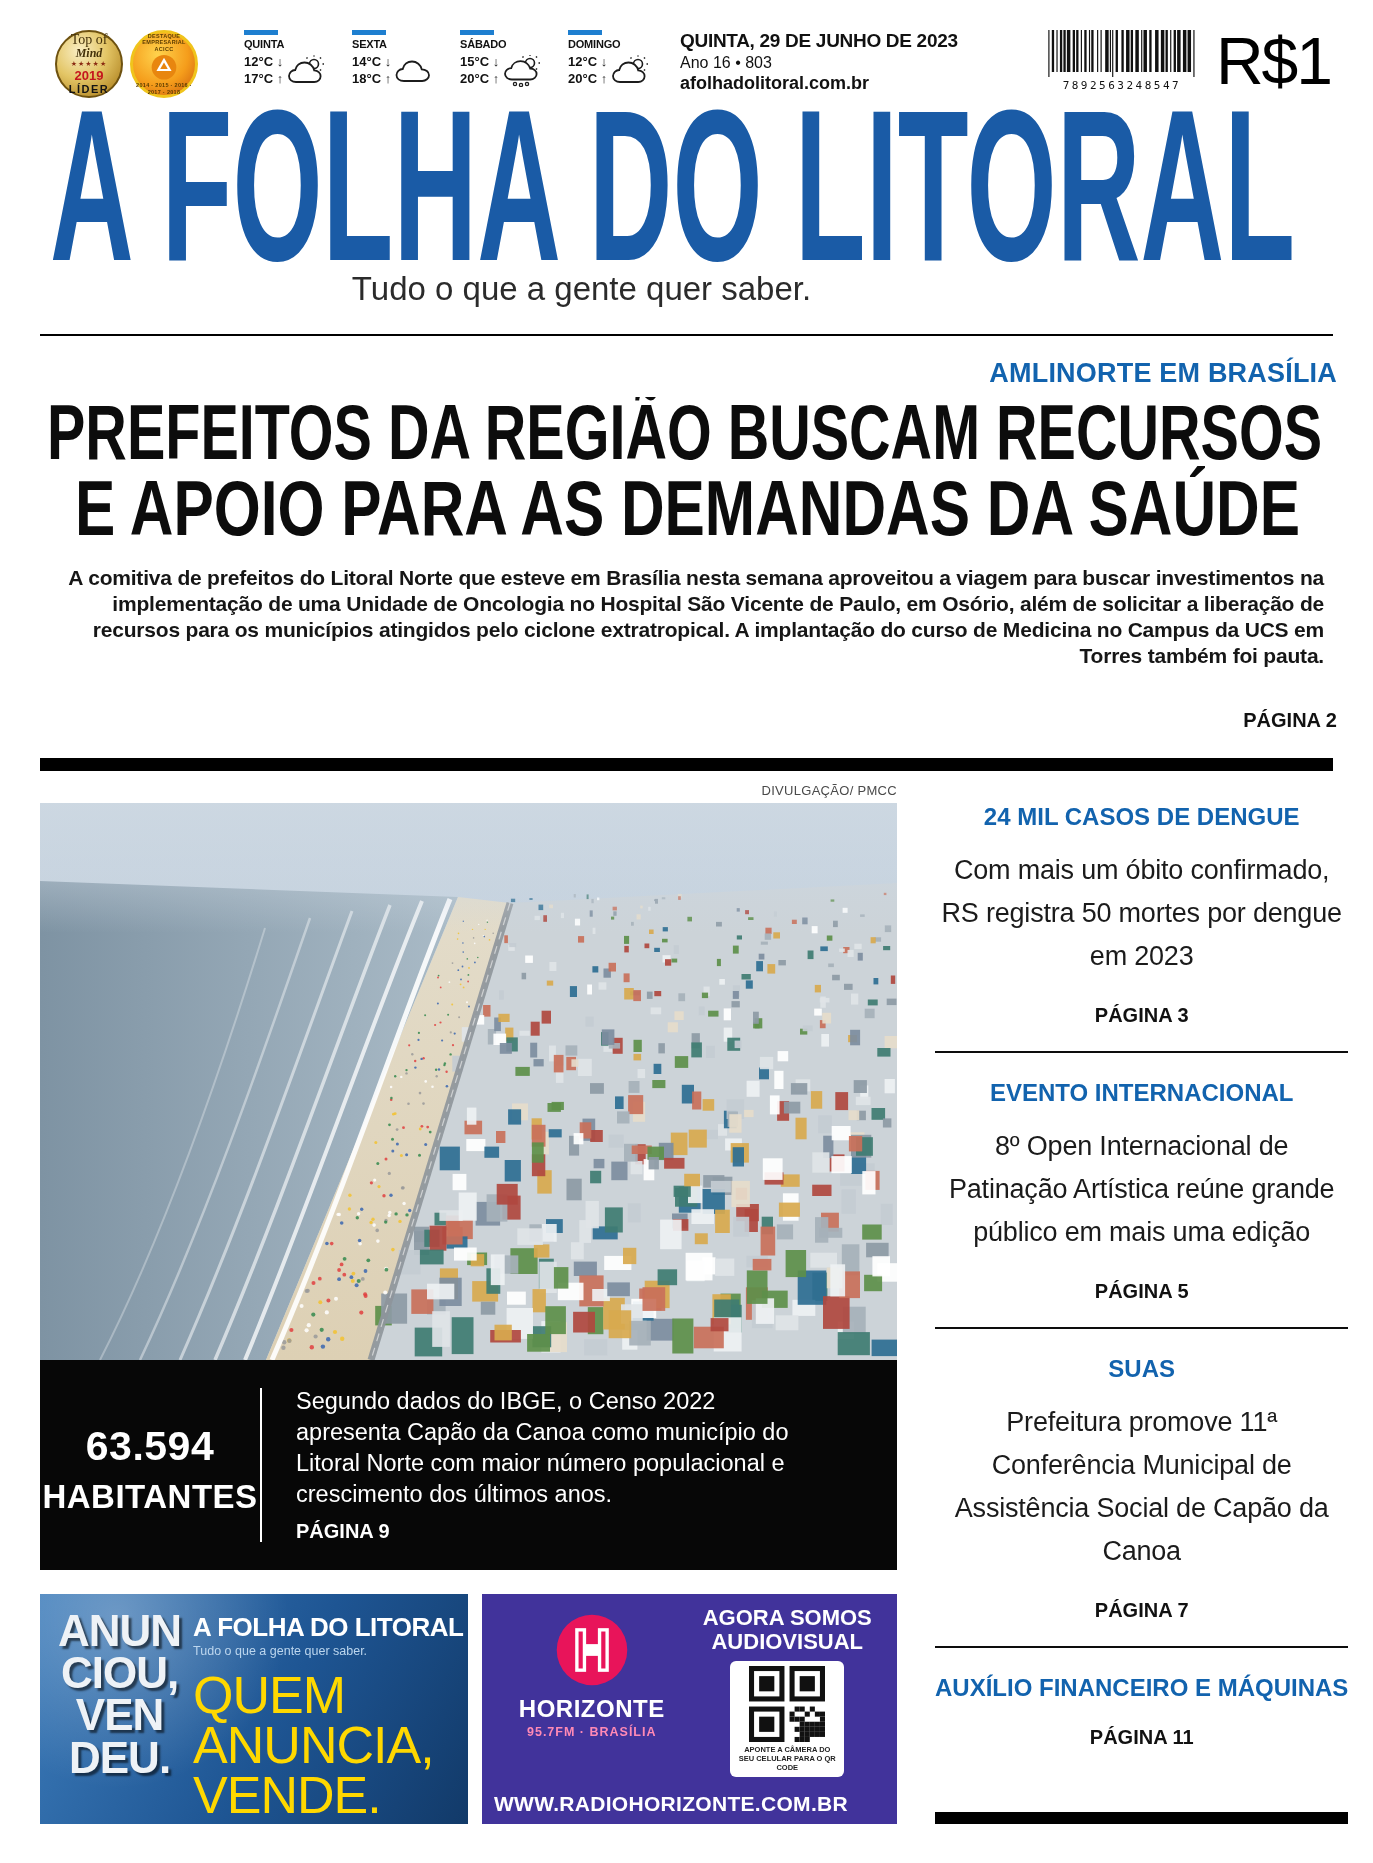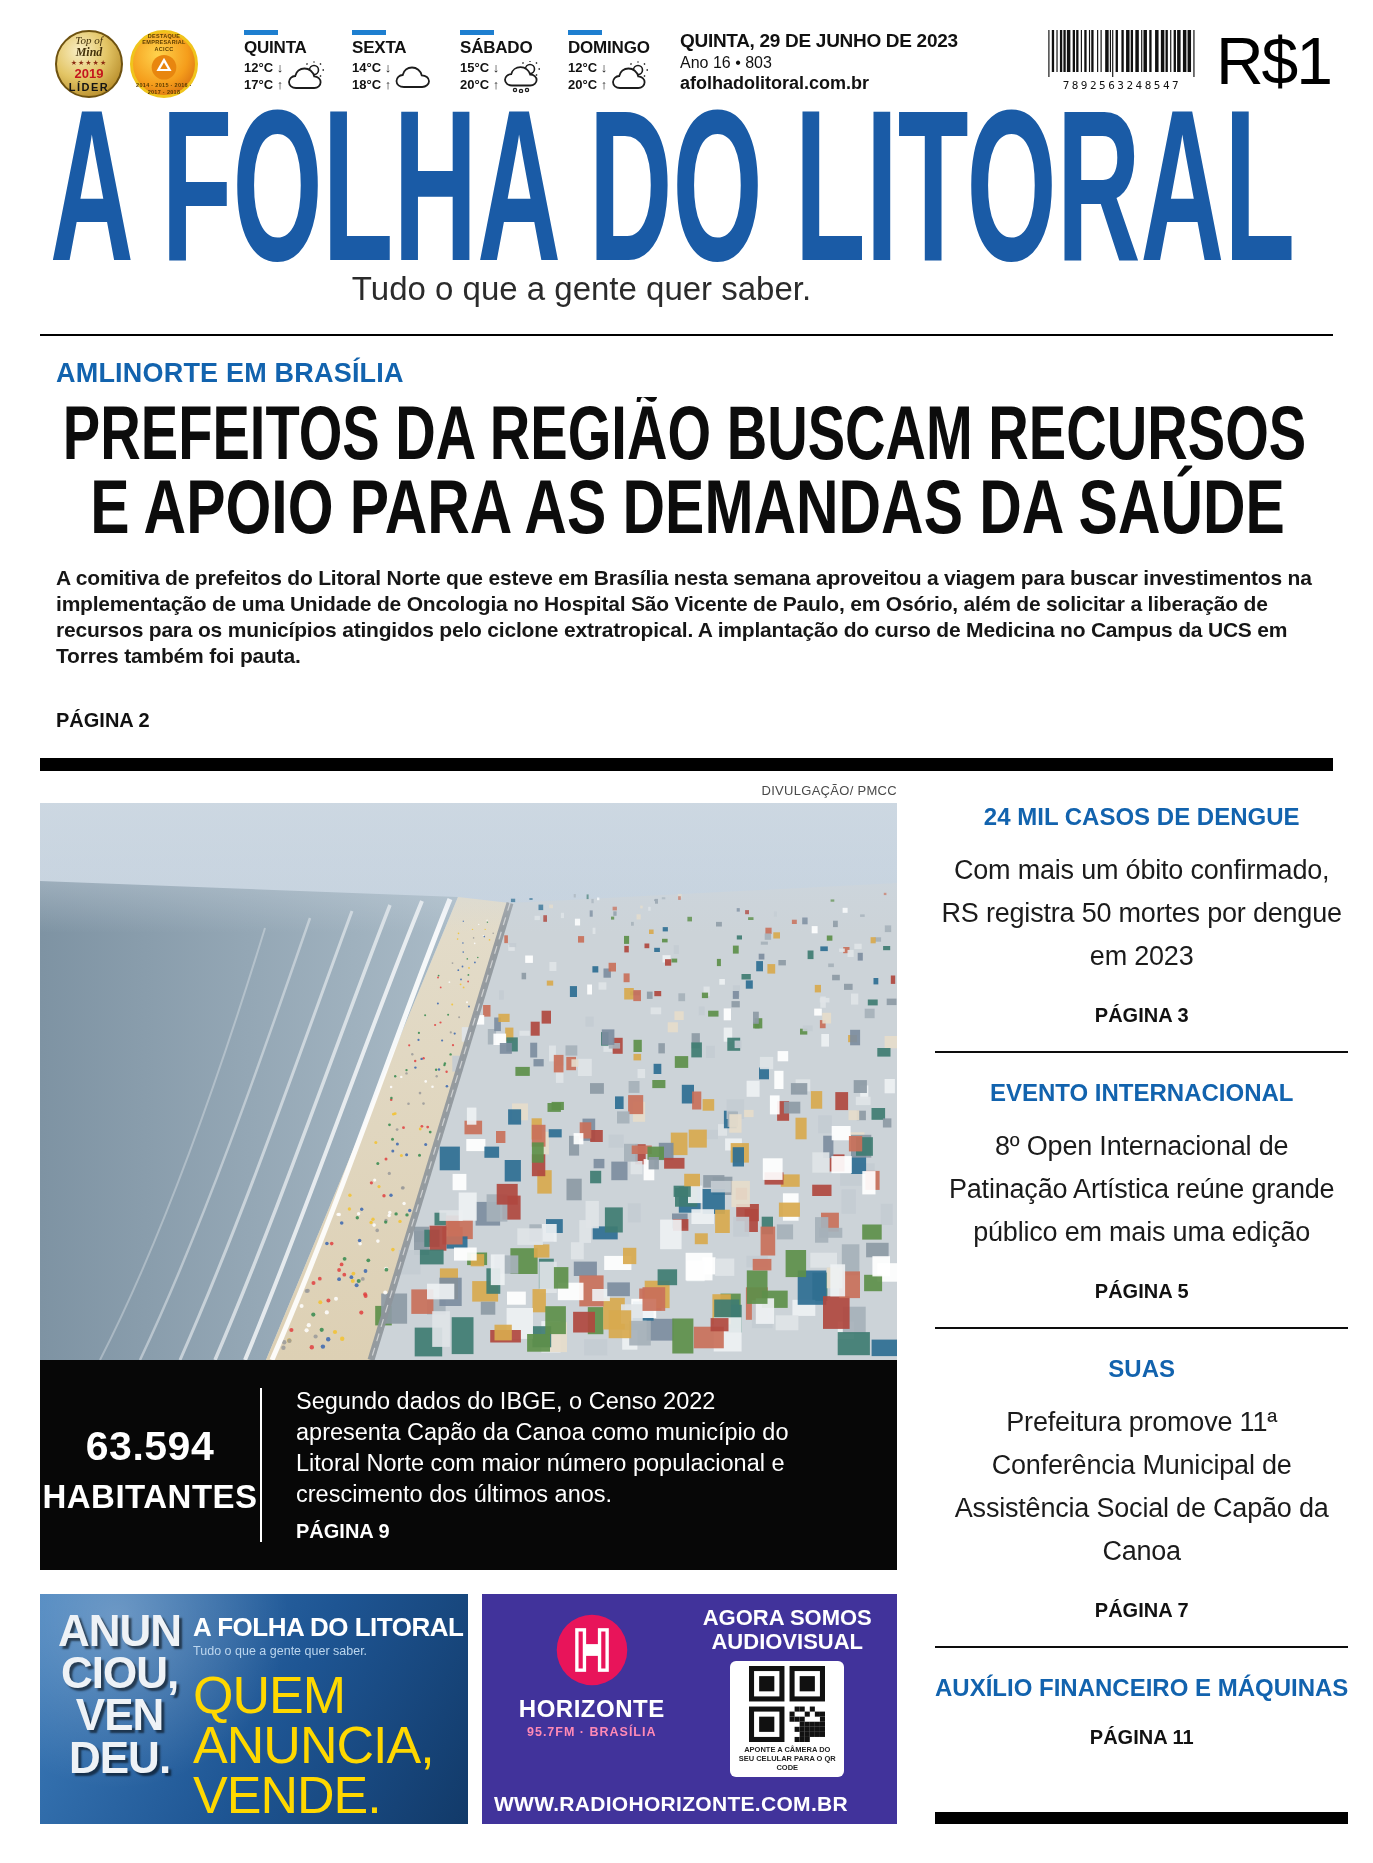--- a/index.html
+++ b/index.html
@@ -4,33 +4,33 @@
 <style>
   html,body{margin:0;padding:0;background:#fff;}
   .page{width:1373px;height:1863px;background:#fff;position:relative;overflow:hidden;
         font-family:"Liberation Sans",sans-serif;color:#111;margin:0 auto;box-sizing:border-box;}
 
   
   .topbar{display:flex;align-items:flex-start;padding:30px 42px 0 55px;height:92px;box-sizing:border-box;}
   .badges{display:flex;gap:7px;}
   .badge{width:68px;height:68px;border-radius:50%;display:flex;flex-direction:column;align-items:center;justify-content:center;text-align:center;box-sizing:border-box;}
   .badge-gold{background:radial-gradient(circle at 35% 30%,#f9eec4,#e3c565 45%,#b98f2d 80%,#8a6616);border:2px solid #6e5210;font-family:"Liberation Serif",serif;}
-  .b-top{font-style:italic;font-size:11px;color:#43310a;line-height:1;}
+  .b-top{font-size:14px;color:#43310a;line-height:1;}
   .b-mind{font-style:italic;font-size:12px;font-weight:bold;color:#43310a;line-height:1.1;}
   .b-stars{font-size:7px;color:#8a2b12;letter-spacing:1px;line-height:1.2;}
   .b-year{font-size:13px;font-weight:bold;color:#c4161e;line-height:1.1;font-family:"Liberation Sans",sans-serif;}
   .b-lider{font-size:11px;font-weight:bold;color:#141414;letter-spacing:1.5px;line-height:1.1;font-family:"Liberation Sans",sans-serif;}
   .badge-orange{background:radial-gradient(circle at 40% 35%,#ffd34d,#f59d1b 55%,#d96f10 85%);border:3px solid #f0c41c;}
   .b2-t1,.b2-t2{font-size:5.5px;font-weight:bold;color:#5a3c00;line-height:1.15;letter-spacing:.3px;}
   .b2-logo{width:30px;height:30px;margin:1px 0;}
 
   .weather{display:flex;gap:14px;margin-left:46px;}
   .wday{width:94px;}
   .wbar{width:34px;height:5px;background:#1e7fd0;margin-bottom:4px;}
-  .wname{font-size:17px;font-weight:bold;letter-spacing:-.2px;line-height:1;}
+  .wname{font-size:11px;font-weight:bold;letter-spacing:-.2px;line-height:1;}
   .wrow{display:flex;align-items:center;gap:3px;margin-top:4px;}
   .wtemps{font-size:13px;font-weight:bold;line-height:1.3;white-space:nowrap;}
   .temp-low::after{content:" \2193";}
   .temp-high::after{content:" \2191";}
   .wicon{width:40px;height:32px;flex:0 0 auto;}
 
   .dateblock{margin-left:18px;line-height:1.16;white-space:nowrap;}
   .date-line{font-size:19px;font-weight:bold;letter-spacing:-.3px;text-align:center;}
   .edition{font-size:16px;margin-top:2px;}
   .website{font-size:18px;font-weight:bold;}
@@ -40,21 +40,21 @@
   .barcode-digits{font-size:11px;letter-spacing:2.5px;margin-top:1px;font-family:"DejaVu Sans Mono",monospace;color:#111;}
   .price{font-size:66px;font-weight:300;letter-spacing:-2px;line-height:.95;color:#000;}
 
   
   .masthead{padding:0 40px;margin-top:6px;}
   .masthead svg{display:block;width:100%;height:168px;}
   .tagline{text-align:center;font-size:33px;color:#2b2b2b;margin-top:4px;transform:translateX(-105px);}
   .thin-rule{border:none;border-top:2px solid #000;margin:26px 40px 0;}
 
   
-  .lead-story{text-align:left;padding:0 56px;}
+  .lead-story{text-align:right;padding:0 36px;}
   .kicker{margin-top:22px;font-size:27px;font-weight:bold;color:#1263ae;letter-spacing:.2px;}
   .headline-svg{width:100%;height:142px;margin-top:8px;display:block;}
   .summary{font-size:21px;line-height:26px;font-weight:600;color:#161616;letter-spacing:-.2px;margin:26px auto 0;max-width:1275px;}
   .page-ref{font-size:20px;font-weight:bold;margin-top:40px;color:#111;}
   .thick-rule{height:13px;background:#000;margin:26px 40px 0;}
 
   
   .main{display:grid;grid-template-columns:857px 1fr;padding:0 40px;margin-top:12px;align-items:stretch;}
   .photo-credit{text-align:right;font-size:13px;color:#4a4a4a;letter-spacing:.3px;height:18px;}
   .photo{display:block;width:857px;height:557px;margin-top:2px;background:#c7d2de;}

